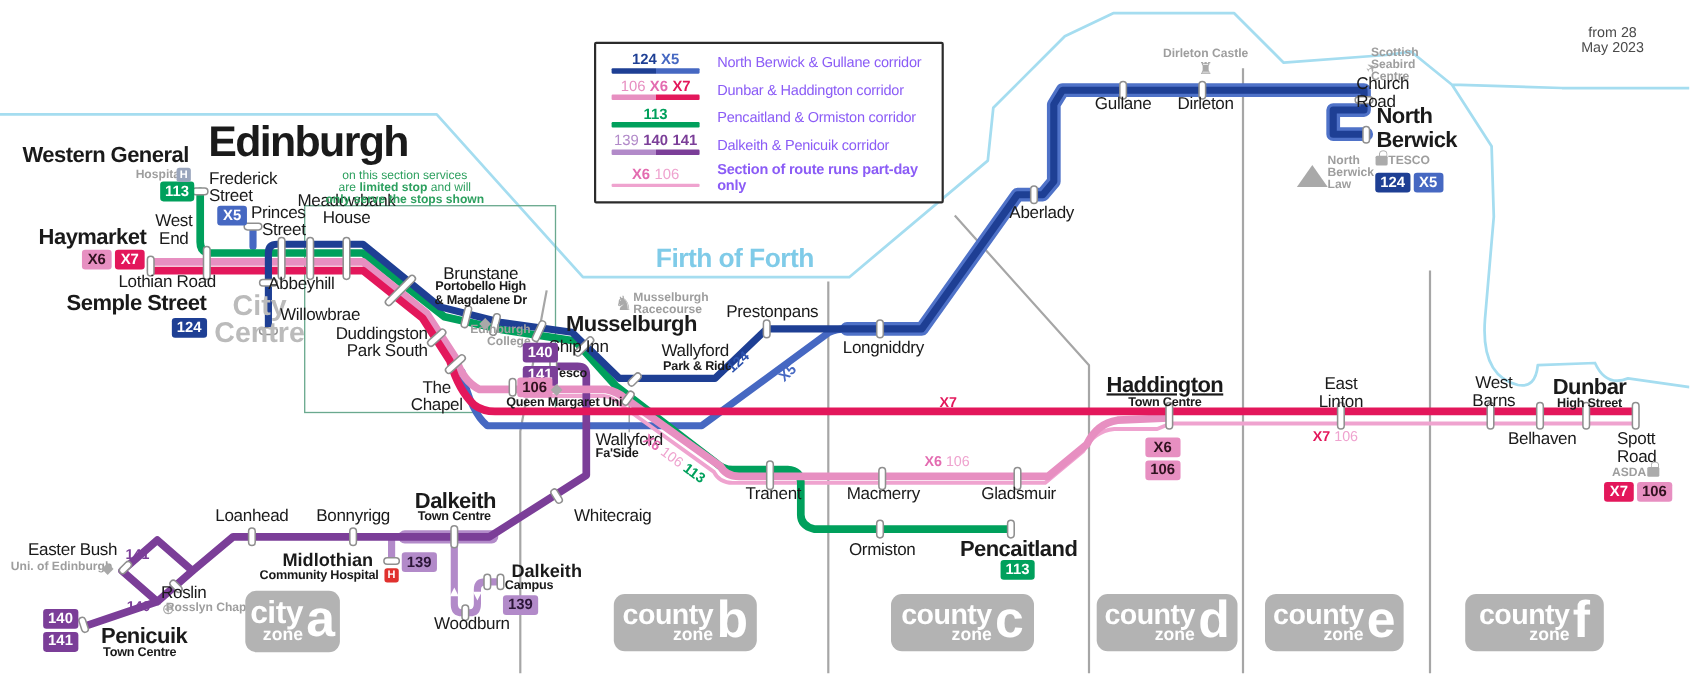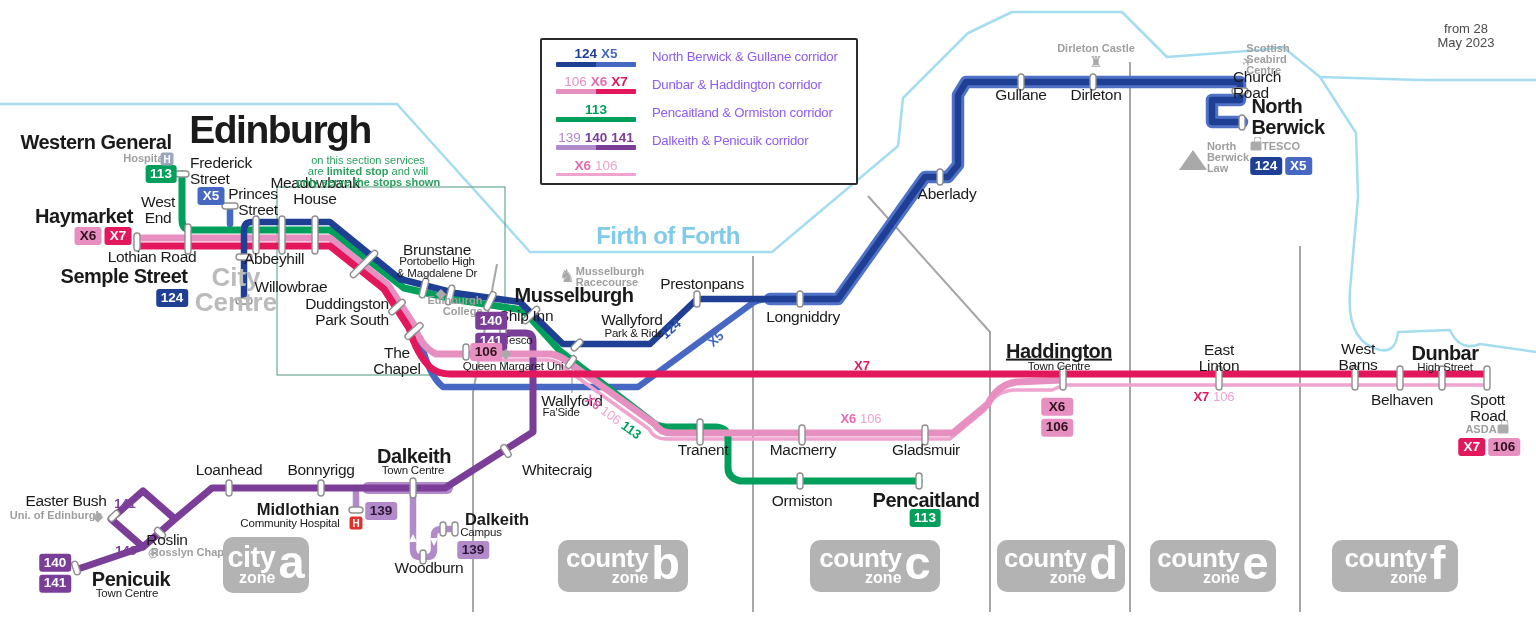--- a/index.html
+++ b/index.html
@@ -6,21 +6,21 @@
   #stage{position:relative;width:1536px;height:628px;overflow:hidden;background:#fff;
          font-family:"Liberation Sans",sans-serif;}
   #rails{position:absolute;left:0;top:0;z-index:1;}
   #labels{position:absolute;left:0;top:0;width:100%;height:100%;z-index:6;pointer-events:none;}
   .lbl{position:absolute;transform:translate(-50%,-50%);white-space:pre-line;text-align:center;
        color:#1a1a1a;line-height:1.04;}
   .huge{font-size:39px;font-weight:bold;letter-spacing:-1.5px;}
   .big{font-size:20px;font-weight:bold;letter-spacing:-.5px;}
   .med{font-size:16.5px;font-weight:bold;}
   .stop{font-size:15.5px;letter-spacing:-.3px;}
-  .sub{font-size:11.5px;font-weight:normal;letter-spacing:-.2px;}
+  .sub{font-size:11.5px;font-weight:bold;letter-spacing:-.2px;}
   .poi{font-size:11px;font-weight:bold;color:#9e9e9e;line-height:1.02;}
   .cc{font-size:26px;font-weight:bold;color:#bbbbbb;line-height:.95;}
   .water{font-size:24px;font-weight:bold;color:#7fcbe8;letter-spacing:-.5px;}
   .date{font-size:13px;color:#4a4a4a;font-weight:normal;}
   .note{font-size:11px;color:#2da05f;line-height:1.0;}
   .rot{font-size:13px;}
   .bgroup{position:absolute;display:flex;gap:3px;transform:translate(-50%,-50%);}
   .bgroup.col{flex-direction:column;}
   .bdg{font-size:13.5px;font-weight:bold;padding:1.5px 4.5px;border-radius:3px;line-height:1.1;
        text-align:center;min-width:18px;}
@@ -189,20 +189,21 @@
           <div class="lg-label">Dalkeith &amp; Penicuik corridor</div>
         </div>
         <div class="lg-row">
           <div class="lg-left">
             <div class="lg-codes">
               <span style="color: rgb(227, 107, 176); font-weight: bold;">X6</span>
               <span style="color: rgb(239, 163, 207);">106</span>
             </div>
             <div class="lg-line thin" style="background: linear-gradient(90deg, rgb(239, 163, 207) 0px, rgb(239, 163, 207) 50%, rgb(239, 163, 207) 50%, rgb(239, 163, 207) 100%);"></div>
           </div>
+          <div class="lg-label bold">Section of route runs part-day only</div>
         </div>
       </div>
   </div>
 
   <div id="labels">
       <div class="lbl date" style="left: 1466px; top: 36px;">from 28 May 2023</div>
       <div class="lbl huge" style="left: 280px; top: 130px;">Edinburgh</div>
       <div class="lbl big" style="left: 96px; top: 142px;">Western General</div>
       <div class="lbl poi" style="left: 145px; top: 159px;">Hospital</div>
       <div class="lbl big" style="left: 84px; top: 216px;">Haymarket</div>

